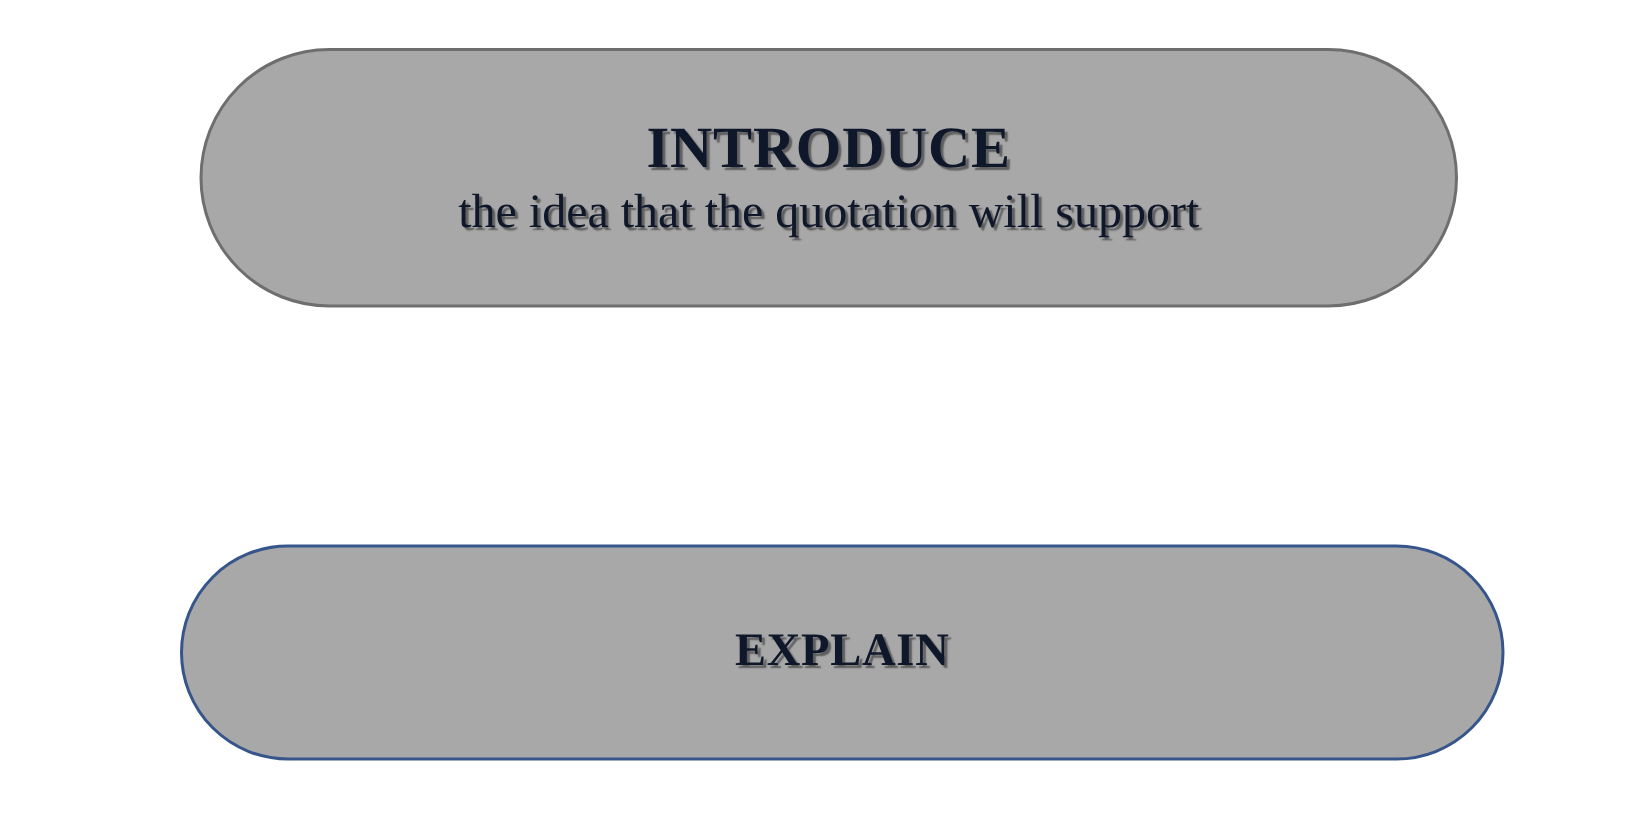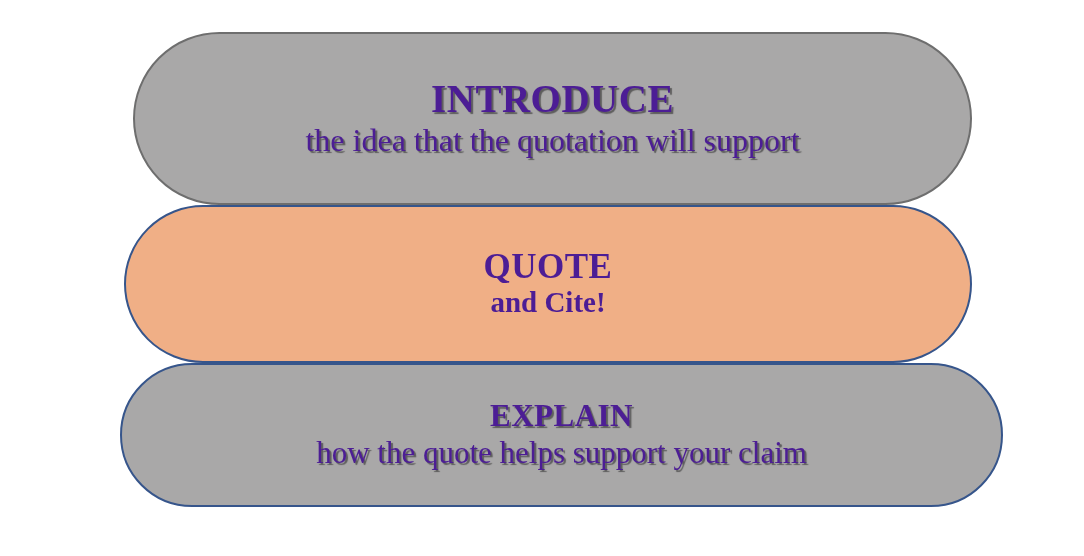--- a/index.html
+++ b/index.html
@@ -24,21 +24,21 @@
   }
 
   .pill {
     position: absolute;
     box-sizing: border-box;
     display: flex;
     flex-direction: column;
     align-items: center;
     justify-content: center;
     text-align: right;
-    color: #4c1d95;
+    color: #0f172a;
   }
 
   
   #pill-introduce {
     left: 133px;
     top: 32px;
     width: 839px;
     height: 173px;
     background: #a9a8a8;
     border: 2px solid #6e6e6e;
@@ -116,23 +116,18 @@
 </head>
 <body>
 
 <div id="stage">
 
   <div class="pill" id="pill-introduce">
     <div class="heading shadowed">INTRODUCE</div>
     <div class="subtext shadowed">the idea that the quotation will support</div>
   </div>
 
-  <div class="pill" id="pill-quote">
-    <div class="heading">QUOTE</div>
-    <div class="subtext">and Cite!</div>
-  </div>
 
   <div class="pill" id="pill-explain">
     <div class="heading shadowed">EXPLAIN</div>
-    <div class="subtext shadowed">how the quote helps support your claim</div>
   </div>
 
 </div>
 
 </body></html>

